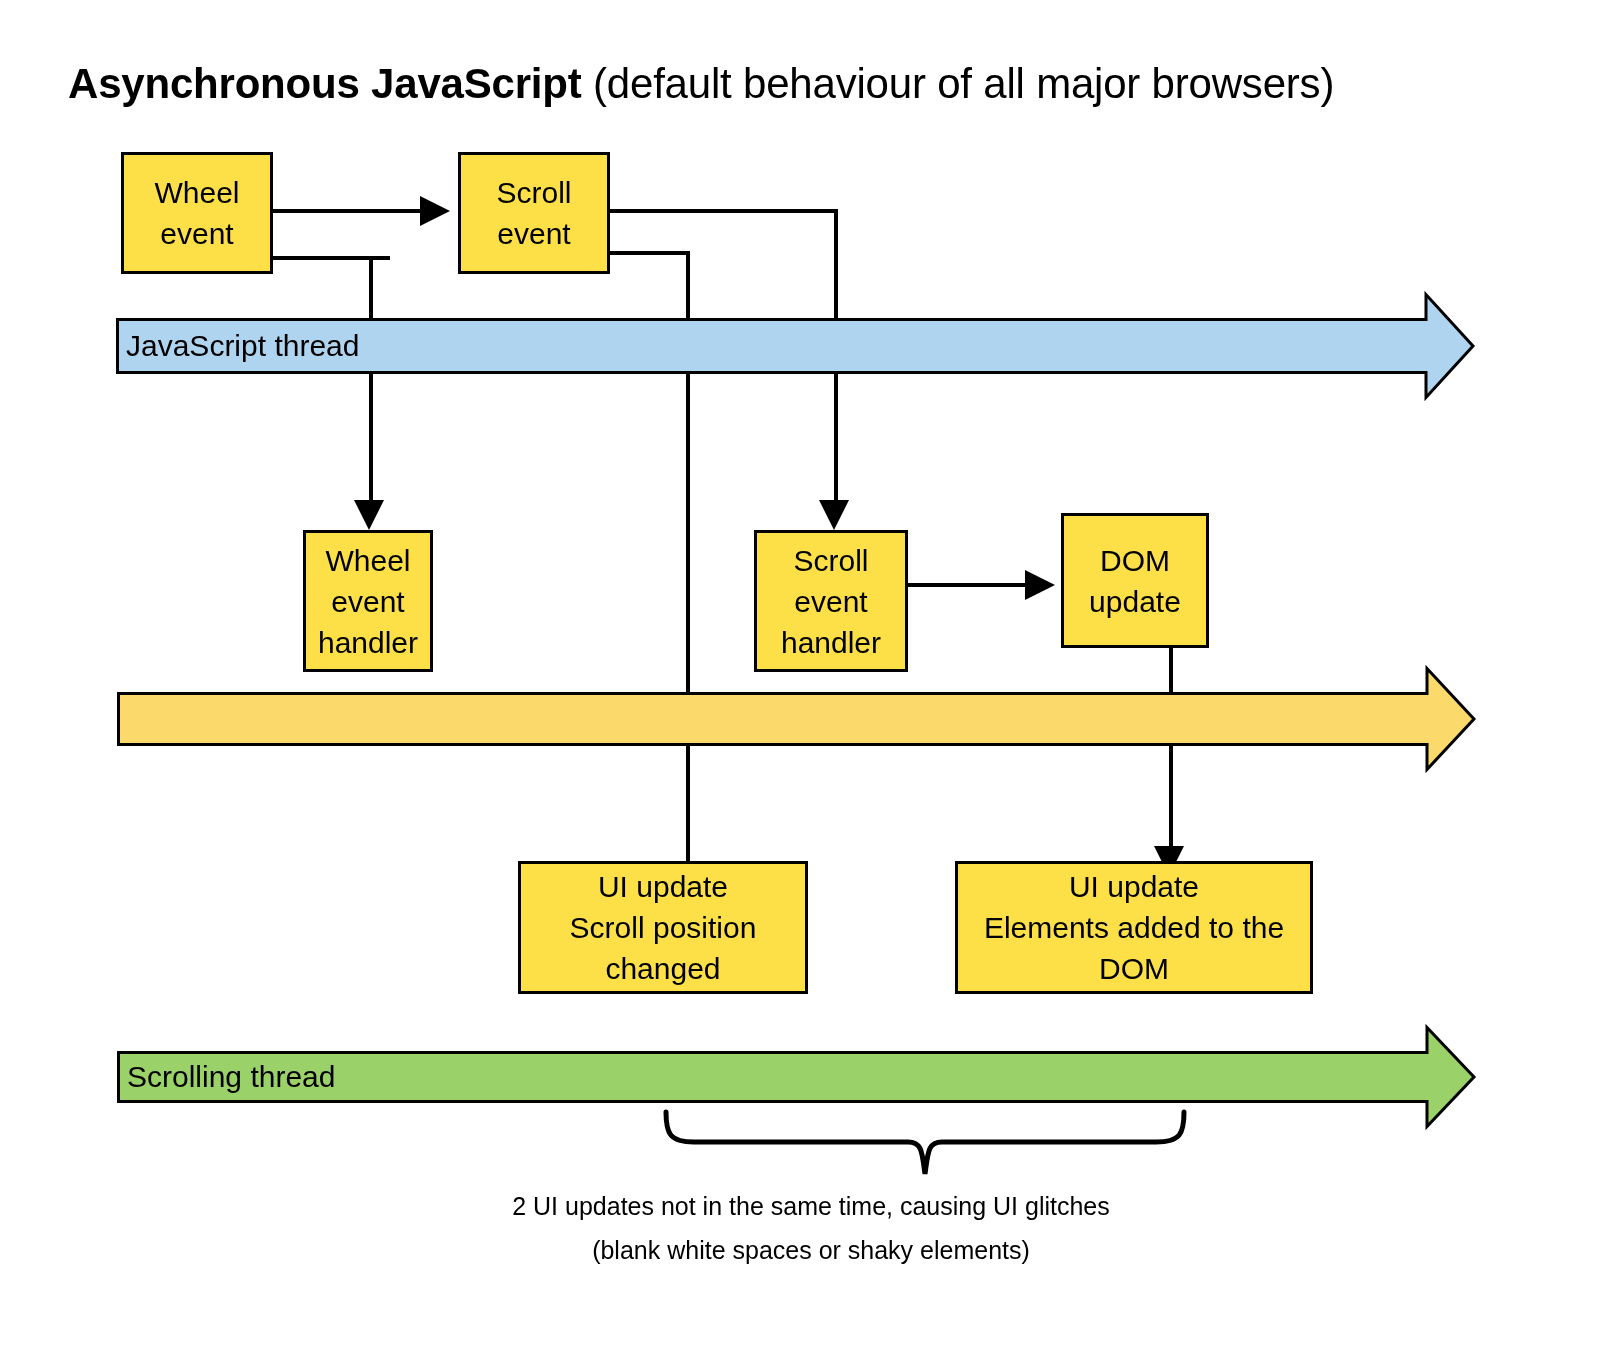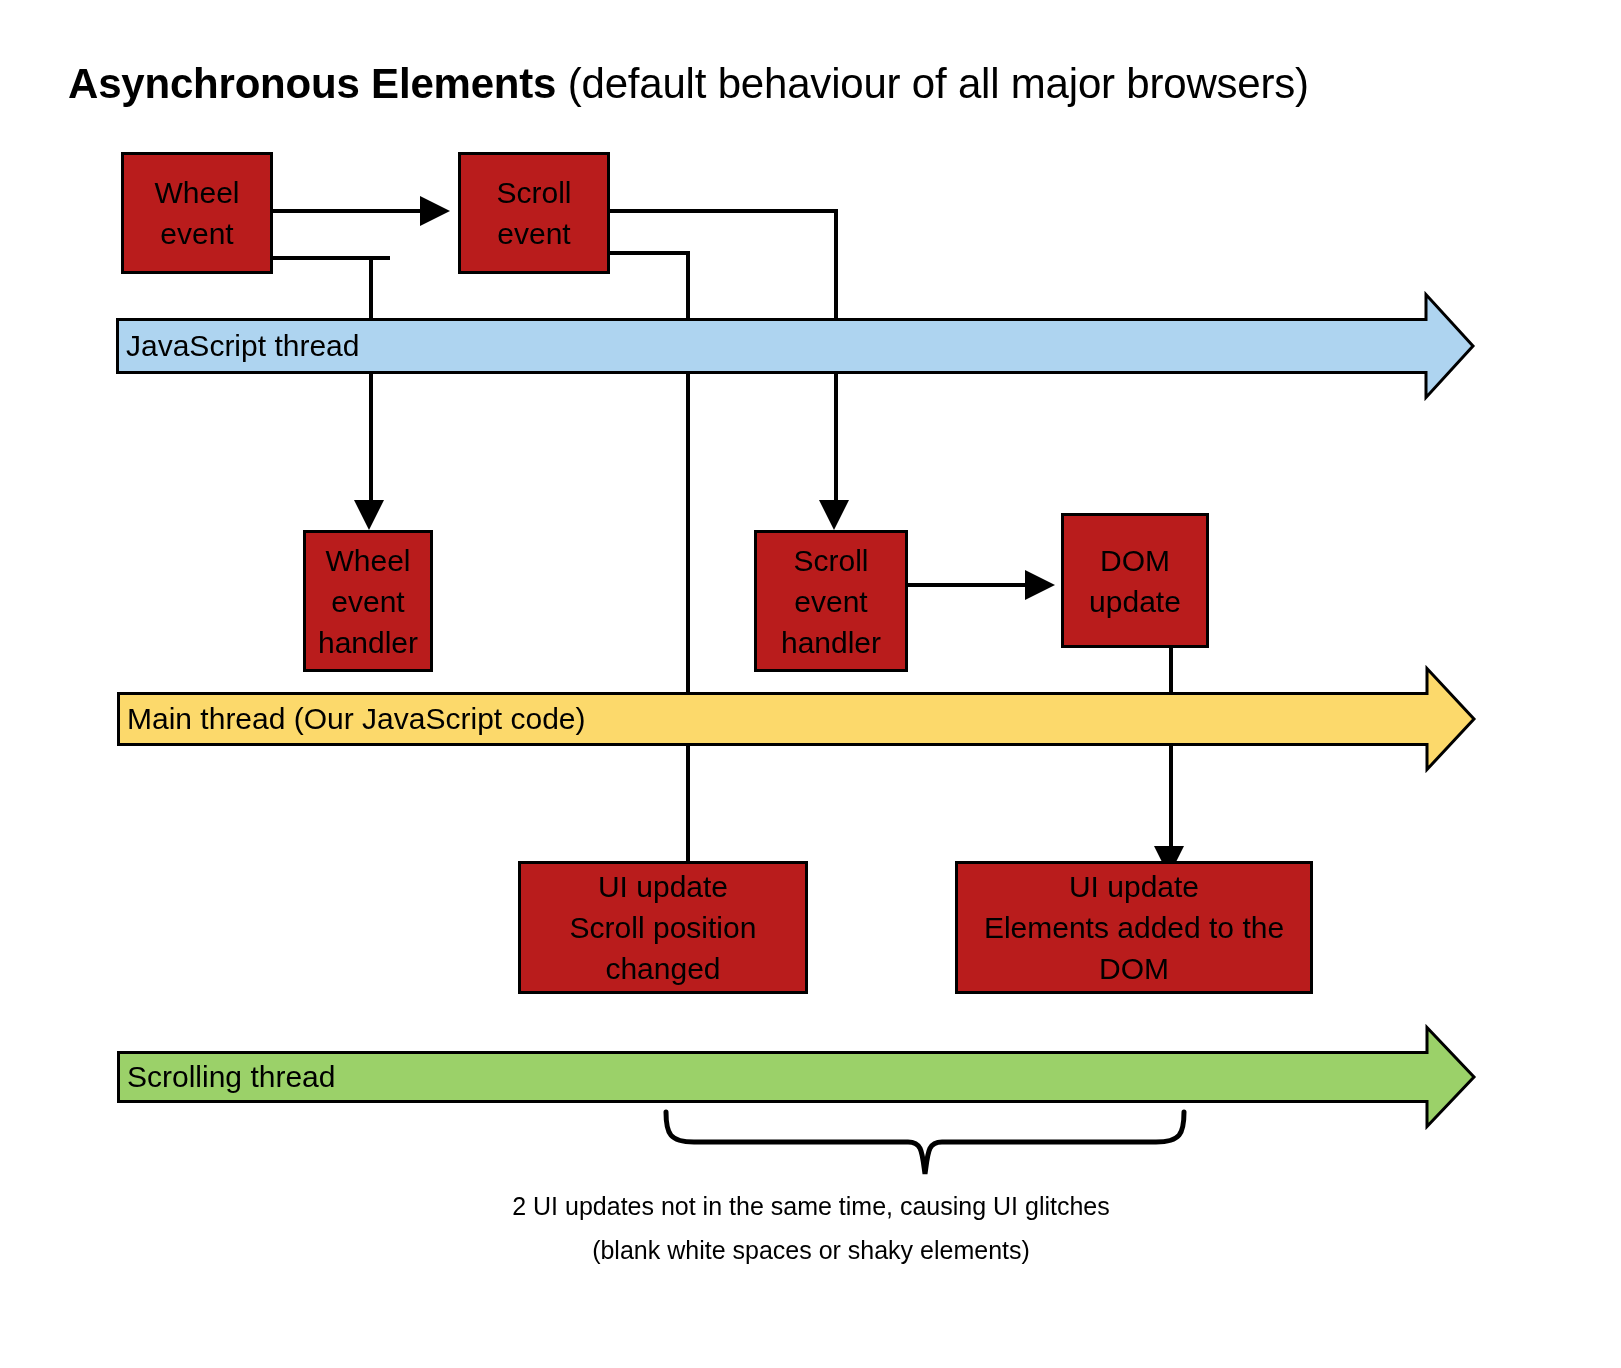--- a/index.html
+++ b/index.html
@@ -9,21 +9,21 @@
   
   .title {
     position:absolute; left:68px; top:58px;
     font-size:42px; line-height:52px; white-space:nowrap; letter-spacing:-0.2px;
   }
   .title .bold { font-weight:bold; }
 
   
   .box {
     position:absolute; box-sizing:border-box;
-    border:3px solid #000; background:#b91c1c;
+    border:3px solid #000; background:#fde047;
     display:flex; align-items:center; justify-content:center;
     text-align:center; font-size:30px; line-height:41px;
     white-space:pre-line; z-index:5;
   }
 
   
   .thread { position:absolute; z-index:6; }
   .thread .label {
     position:absolute; left:10px; top:50%; transform:translateY(-50%);
     font-size:30px; line-height:34px; white-space:nowrap;
@@ -53,21 +53,21 @@
     position:absolute; text-align:center;
     font-size:25px; line-height:44px; white-space:pre-line;
   }
 </style>
 </head>
 <body>
 
 <div id="stage">
 
   <div class="title">
-    <span class="bold">Asynchronous Elements</span><span> (default behaviour of all major browsers)</span>
+    <span class="bold">Asynchronous JavaScript</span><span> (default behaviour of all major browsers)</span>
   </div>
 
   <div class="ln h" style="left:271px; top:209px; width:152px;"></div>
   <div class="tri-right" style="left:420px; top:196px;"></div>
 
   <div class="ln h" style="left:271px; top:256px; width:119px;"></div>
   <div class="ln v" style="left:369px; top:256px; height:248px;"></div>
   <div class="tri-down" style="left:354px; top:500px;"></div>
 
   <div class="ln h" style="left:608px; top:209px; width:230px;"></div>
@@ -87,21 +87,20 @@
     <svg class="arrowhead-svg" width="1360" height="106" viewBox="0 0 1360 106">
       <polygon points="1.5,26.5 1310,26.5 1310,1.5 1357,53 1310,104.5 1310,79.5 1.5,79.5" fill="#aed4f0" stroke="#000" stroke-width="3"></polygon>
     </svg>
     <div class="label" style="top:53px;">JavaScript thread</div>
   </div>
 
   <div class="thread" style="left:117px; top:667px; width:1360px; height:104px;">
     <svg class="arrowhead-svg" width="1360" height="104" viewBox="0 0 1360 104">
       <polygon points="1.5,26.5 1310,26.5 1310,1.5 1357,52 1310,102.5 1310,77.5 1.5,77.5" fill="#fcd96b" stroke="#000" stroke-width="3"></polygon>
     </svg>
-    <div class="label" style="top:52px;">Main thread (Our JavaScript code)</div>
   </div>
 
   <div class="thread" style="left:117px; top:1026px; width:1360px; height:102px;">
     <svg class="arrowhead-svg" width="1360" height="102" viewBox="0 0 1360 102">
       <polygon points="1.5,26.5 1310,26.5 1310,1.5 1357,51 1310,100.5 1310,75.5 1.5,75.5" fill="#9bd169" stroke="#000" stroke-width="3"></polygon>
     </svg>
     <div class="label" style="top:51px;">Scrolling thread</div>
   </div>
 
   <div class="box" style="left:121px; top:152px; width:152px; height:122px;">Wheel

